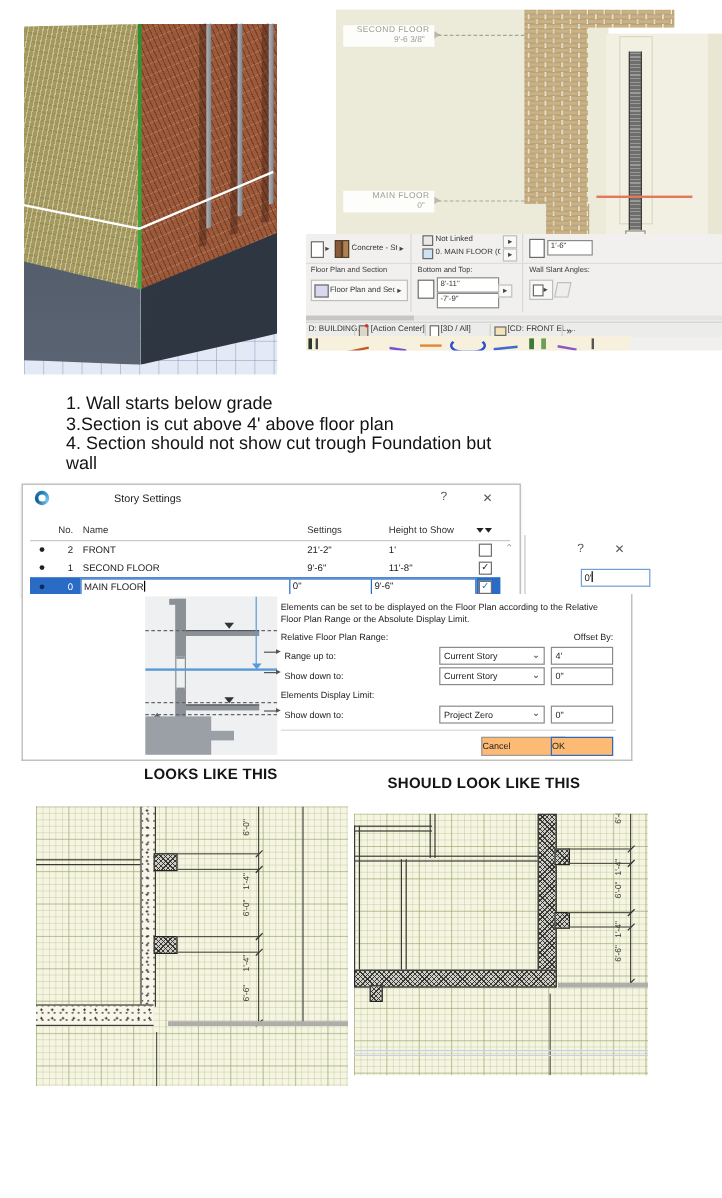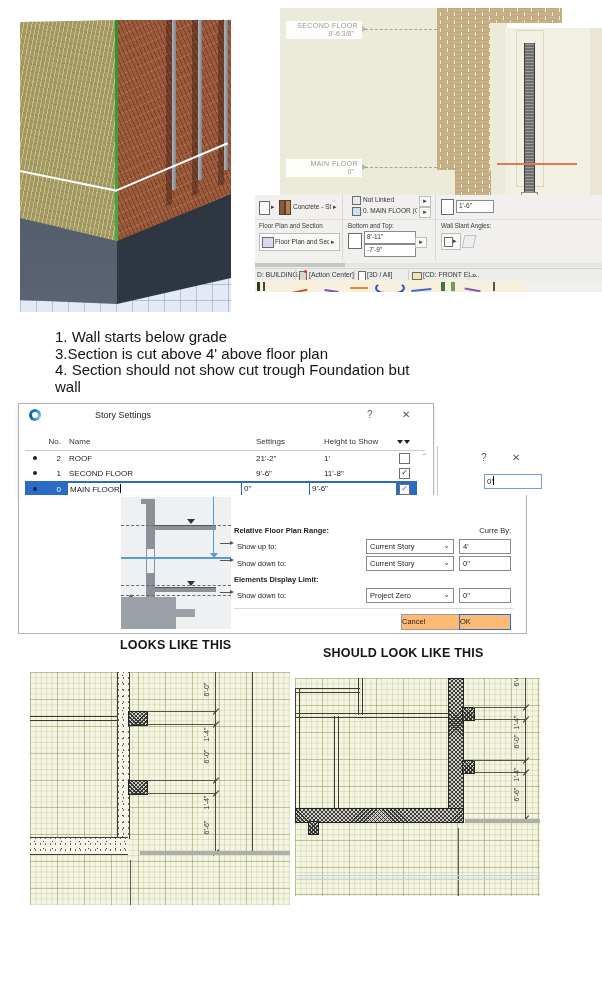--- a/index.html
+++ b/index.html
@@ -79,21 +79,21 @@
   .cell{position:absolute;font-size:8px;color:#222;}
   .chk{position:absolute;width:9px;height:9px;border:1px solid #6f6f6d;background:#fff;
     font-size:8px;line-height:8px;text-align:center;color:#222;}
   .sel-field{position:absolute;background:#fff;border:1px solid #2a6cc5;font-size:8px;
     padding:1px 2px;white-space:nowrap;}
   .cursor{display:inline-block;width:1px;height:9px;background:#000;vertical-align:-1px;}
   #fragmentDlg{left:437px;top:446px;width:103px;height:51px;background:#fff;border-left:1px solid #c6c6c4;}
   #dlgBottom{left:18px;top:495px;width:507px;height:138px;background:#fff;
     border-left:1px solid #b2b2b0;border-right:1px solid #b2b2b0;border-bottom:1px solid #b2b2b0;}
   .small{font-size:7.5px;color:#222;}
-  .bold{font-weight:bold;}
+  .bold{font-weight:normal;}
   .combo{position:absolute;width:86px;height:13px;border:1px solid #8a8a88;background:#fff;font-size:7.5px;}
   .combo span.val{position:absolute;left:3px;top:2px;}
   .combo span.car{position:absolute;right:3px;top:1px;color:#555;font-size:8px;}
   .ofield{position:absolute;width:50px;height:13px;border:1px solid #8a8a88;background:#fff;
     font-size:7.5px;padding:0;} 
   .ofield span{position:absolute;left:3px;top:2px;}
   .pushbtn{position:absolute;height:14px;background:#fdba74;border:1px solid #9a9a98;
     font-size:7.5px;text-align:left;line-height:14px;}
   .conn{position:absolute;width:10px;height:1px;background:#555;}
   .conn::after{content:"";position:absolute;right:-4px;top:-2px;border-left:4px solid #555;
@@ -291,21 +291,21 @@
     <span class="th" style="left:305px;">Height to Show</span>
     <div class="abs" style="left:378px;top:36px;width:12px;height:6px;">
       <div style="position:absolute;left:0;top:0;border-left:3px solid transparent;border-right:3px solid transparent;border-top:4px solid #222;"></div>
       <div style="position:absolute;left:7px;top:0;border-left:3px solid transparent;border-right:3px solid transparent;border-top:4px solid #222;"></div>
     </div>
     <div class="abs" style="left:6px;top:46px;width:400px;height:1px;background:#c9c9c7;"></div>
 
     <div class="abs" style="left:6px;top:47px;width:392px;height:15px;">
       <div class="row-dot" style="left:8px;top:5px;"></div>
       <span class="cell" style="left:8px;top:3px;width:28px;text-align:right;">2</span>
-      <span class="cell" style="left:44px;top:3px;">ROOF</span>
+      <span class="cell" style="left:44px;top:3px;">FRONT</span>
       <span class="cell" style="left:231px;top:3px;">21'-2"</span>
       <span class="cell" style="left:299px;top:3px;">1'</span>
       <div class="chk" style="left:374px;top:2px;"></div>
     </div>
 
     <div class="abs" style="left:6px;top:62px;width:392px;height:15px;">
       <div class="row-dot" style="left:8px;top:5px;"></div>
       <span class="cell" style="left:8px;top:3px;width:28px;text-align:right;">1</span>
       <span class="cell" style="left:44px;top:3px;">SECOND FLOOR</span>
       <span class="cell" style="left:231px;top:3px;">9'-6"</span>
@@ -352,25 +352,26 @@
       <div class="pv-dash" style="left:0;top:98px;width:110px;"></div>
       <div style="position:absolute;left:6px;top:92px;border-left:4px solid transparent;border-right:4px solid transparent;border-top:5px solid transparent;border-bottom:5px solid #666;width:0;height:0;"></div>
       <div class="pv-gray" style="left:0;top:100px;width:55px;height:34px;background:#9aa0a5;"></div>
       <div class="pv-gray" style="left:34px;top:112px;width:40px;height:8px;background:#9aa0a5;"></div>
     </div>
 
     <div class="conn" style="left:201px;top:48px;"></div>
     <div class="conn" style="left:201px;top:65px;"></div>
     <div class="conn" style="left:201px;top:97px;"></div>
 
+    <div class="t small" style="left:215px;top:6px;width:280px;white-space:normal;line-height:9.5px;">Elements can be set to be displayed on the Floor Plan according to the Relative Floor Plan Range or the Absolute Display Limit.</div>
 
     <span class="t small bold" style="left:215px;top:31px;">Relative Floor Plan Range:</span>
-    <span class="t small" style="left:440px;top:31px;width:52px;text-align:right;">Curre By:</span>
-
-    <span class="t small" style="left:218px;top:47px;">Show up to:</span>
+    <span class="t small" style="left:440px;top:31px;width:52px;text-align:right;">Offset By:</span>
+
+    <span class="t small" style="left:218px;top:47px;">Range up to:</span>
     <div class="combo" style="left:347px;top:44px;">
       <span class="val">Current Story</span>
       <span class="car">⌄</span>
     </div>
     <div class="ofield" style="left:440px;top:44px;">
         <span>4'</span>
       </div>
 
     <span class="t small" style="left:218px;top:64px;">Show down to:</span>
     <div class="combo" style="left:347px;top:61px;">

